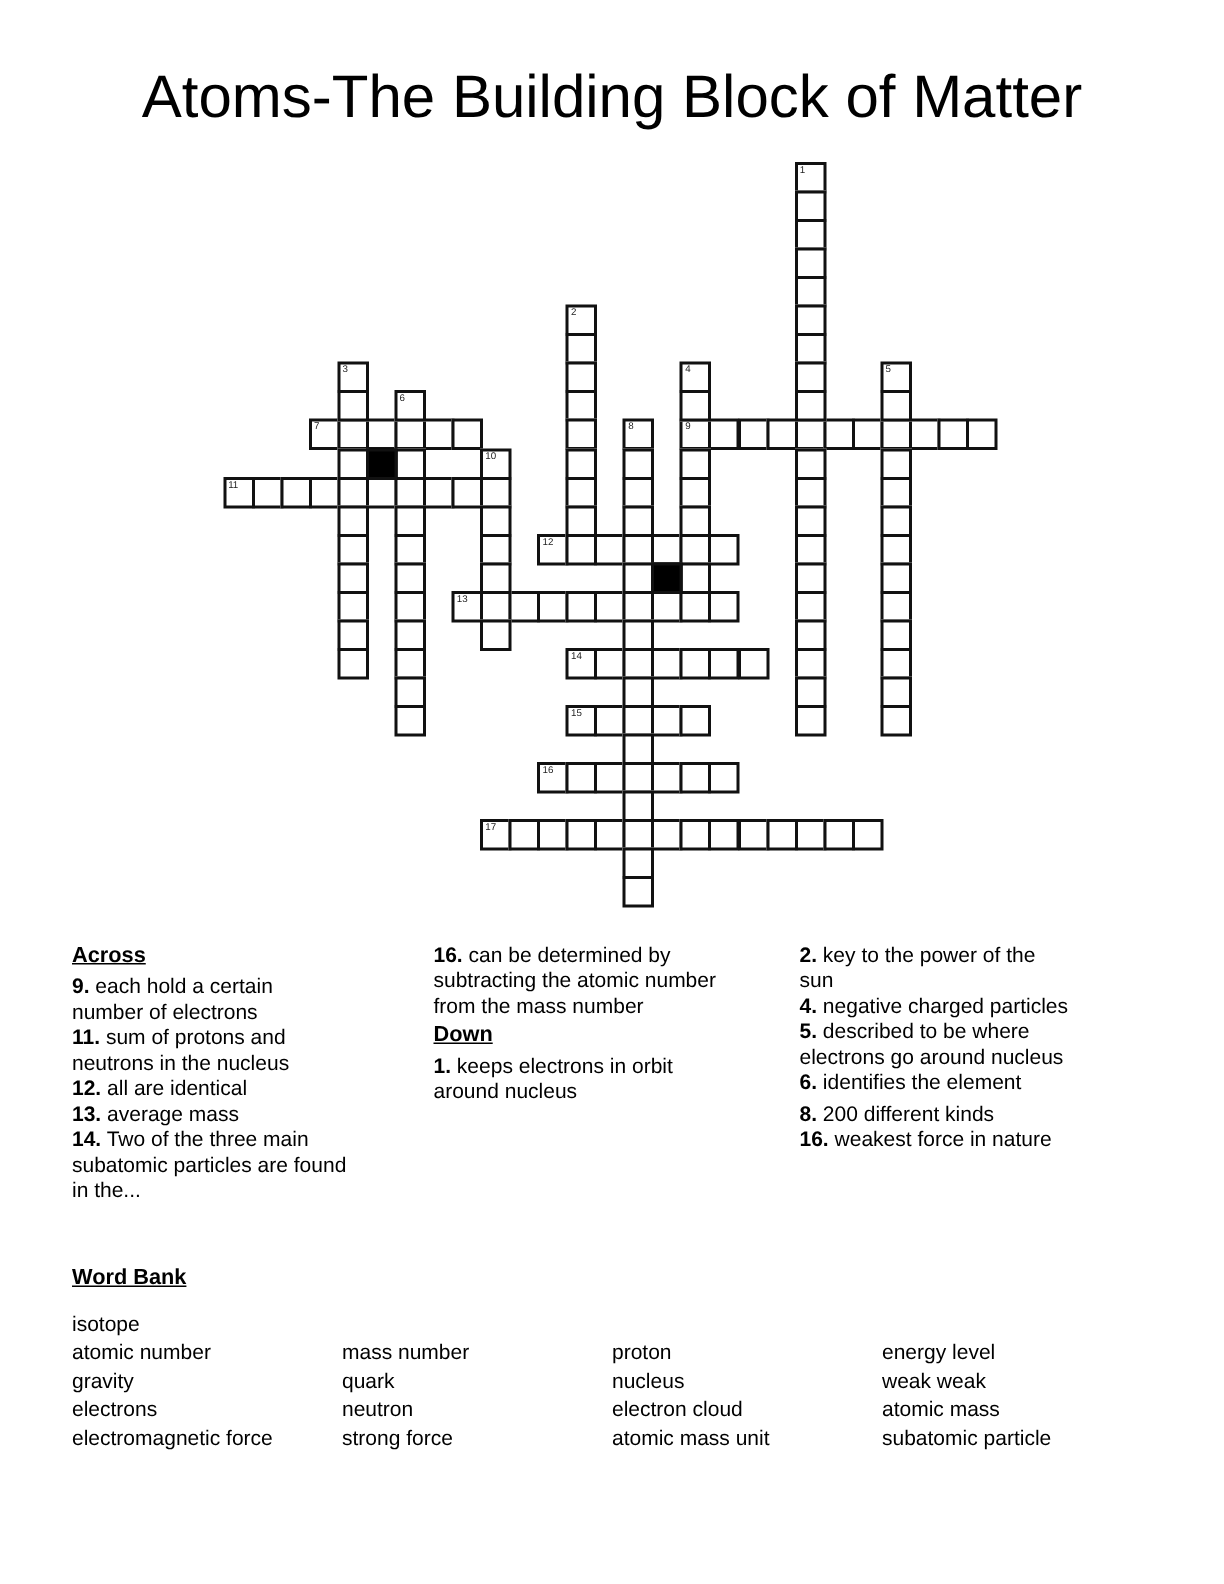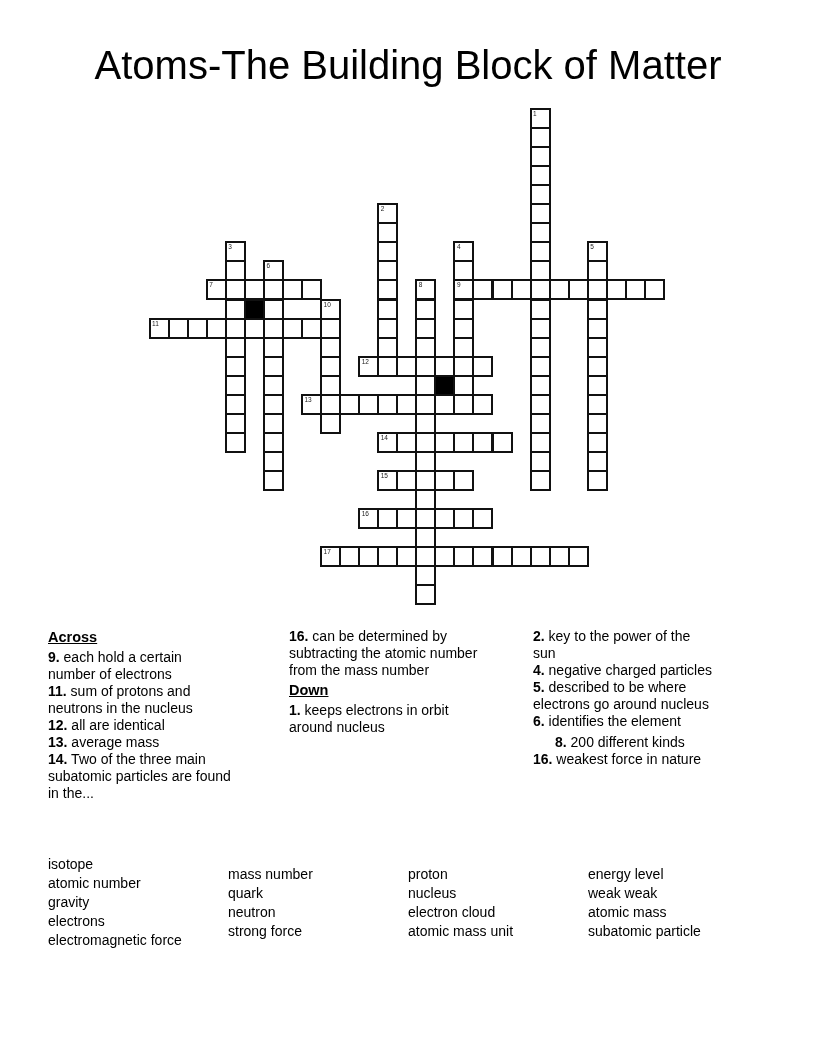--- a/index.html
+++ b/index.html
@@ -15,24 +15,24 @@
         font-family:"Liberation Sans",sans-serif;color:#222;}
   
   .clue-col{position:absolute;top:628px;font-size:14px;line-height:17px;}
   #clue-col-1{left:48px;width:236px;}
   #clue-col-2{left:289px;width:248px;}
   #clue-col-3{left:533px;width:240px;}
   .heading{font-weight:700;text-decoration:underline;font-size:14.5px;line-height:18px;margin:0 0 3px 0;}
   .heading.inline{margin-top:2px;}
   .clue{white-space:pre-line;margin:0;}
   .clue .num{font-weight:700;}
-  .clue.gap-top{margin-top:4px;margin-left:22px;}
+  .clue.gap-top{margin-top:4px;}
   
   .wordbank{position:absolute;left:48px;top:843px;width:760px;font-size:14px;}
-  .wb-cols{display:flex;align-items:center;margin-top:12px;}
+  .wb-cols{display:flex;align-items:flex-end;margin-top:12px;}
   .wb-col{width:180px;flex:0 0 180px;}
   .wb-item{line-height:19px;}
 </style>
 </head>
 <body>
 
 <div class="page">
 
   <h1 class="title">Atoms-The Building Block of Matter</h1>
 
@@ -259,20 +259,21 @@
 sun</div>
       <div class="clue"><span class="num">4.</span> negative charged particles</div>
       <div class="clue"><span class="num">5.</span> described to be where
 electrons go around nucleus</div>
       <div class="clue"><span class="num">6.</span> identifies the element</div>
       <div class="clue gap-top"><span class="num">8.</span> 200 different kinds</div>
       <div class="clue"><span class="num">16.</span> weakest force in nature</div>
     </div>
 
   <div class="wordbank">
+    <div class="heading">Word Bank</div>
     <div class="wb-cols" id="wordbank-cols">
         <div class="wb-col">
           <div class="wb-item">isotope</div>
           <div class="wb-item">atomic number</div>
           <div class="wb-item">gravity</div>
           <div class="wb-item">electrons</div>
           <div class="wb-item">electromagnetic force</div>
         </div>
         <div class="wb-col">
           <div class="wb-item">mass number</div>

